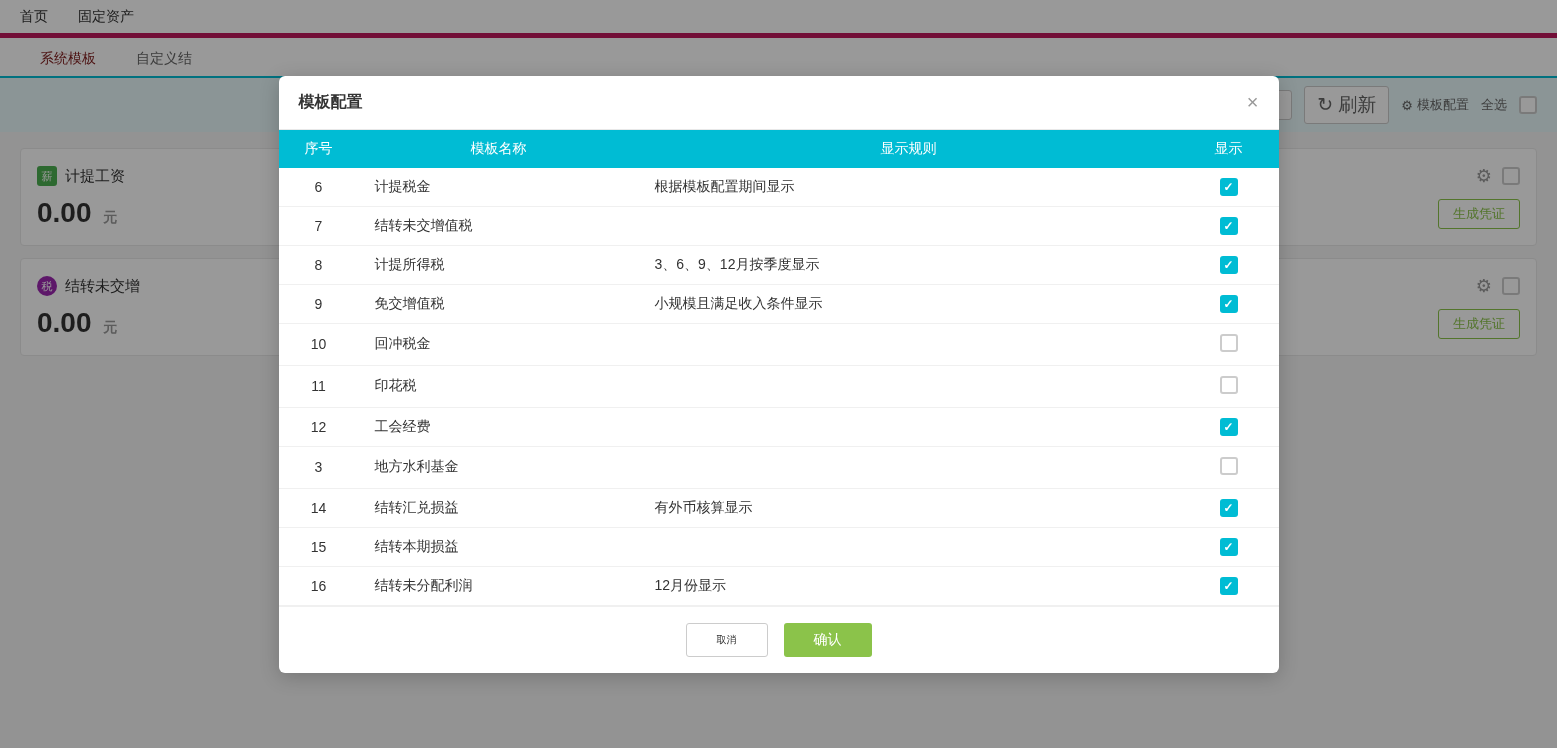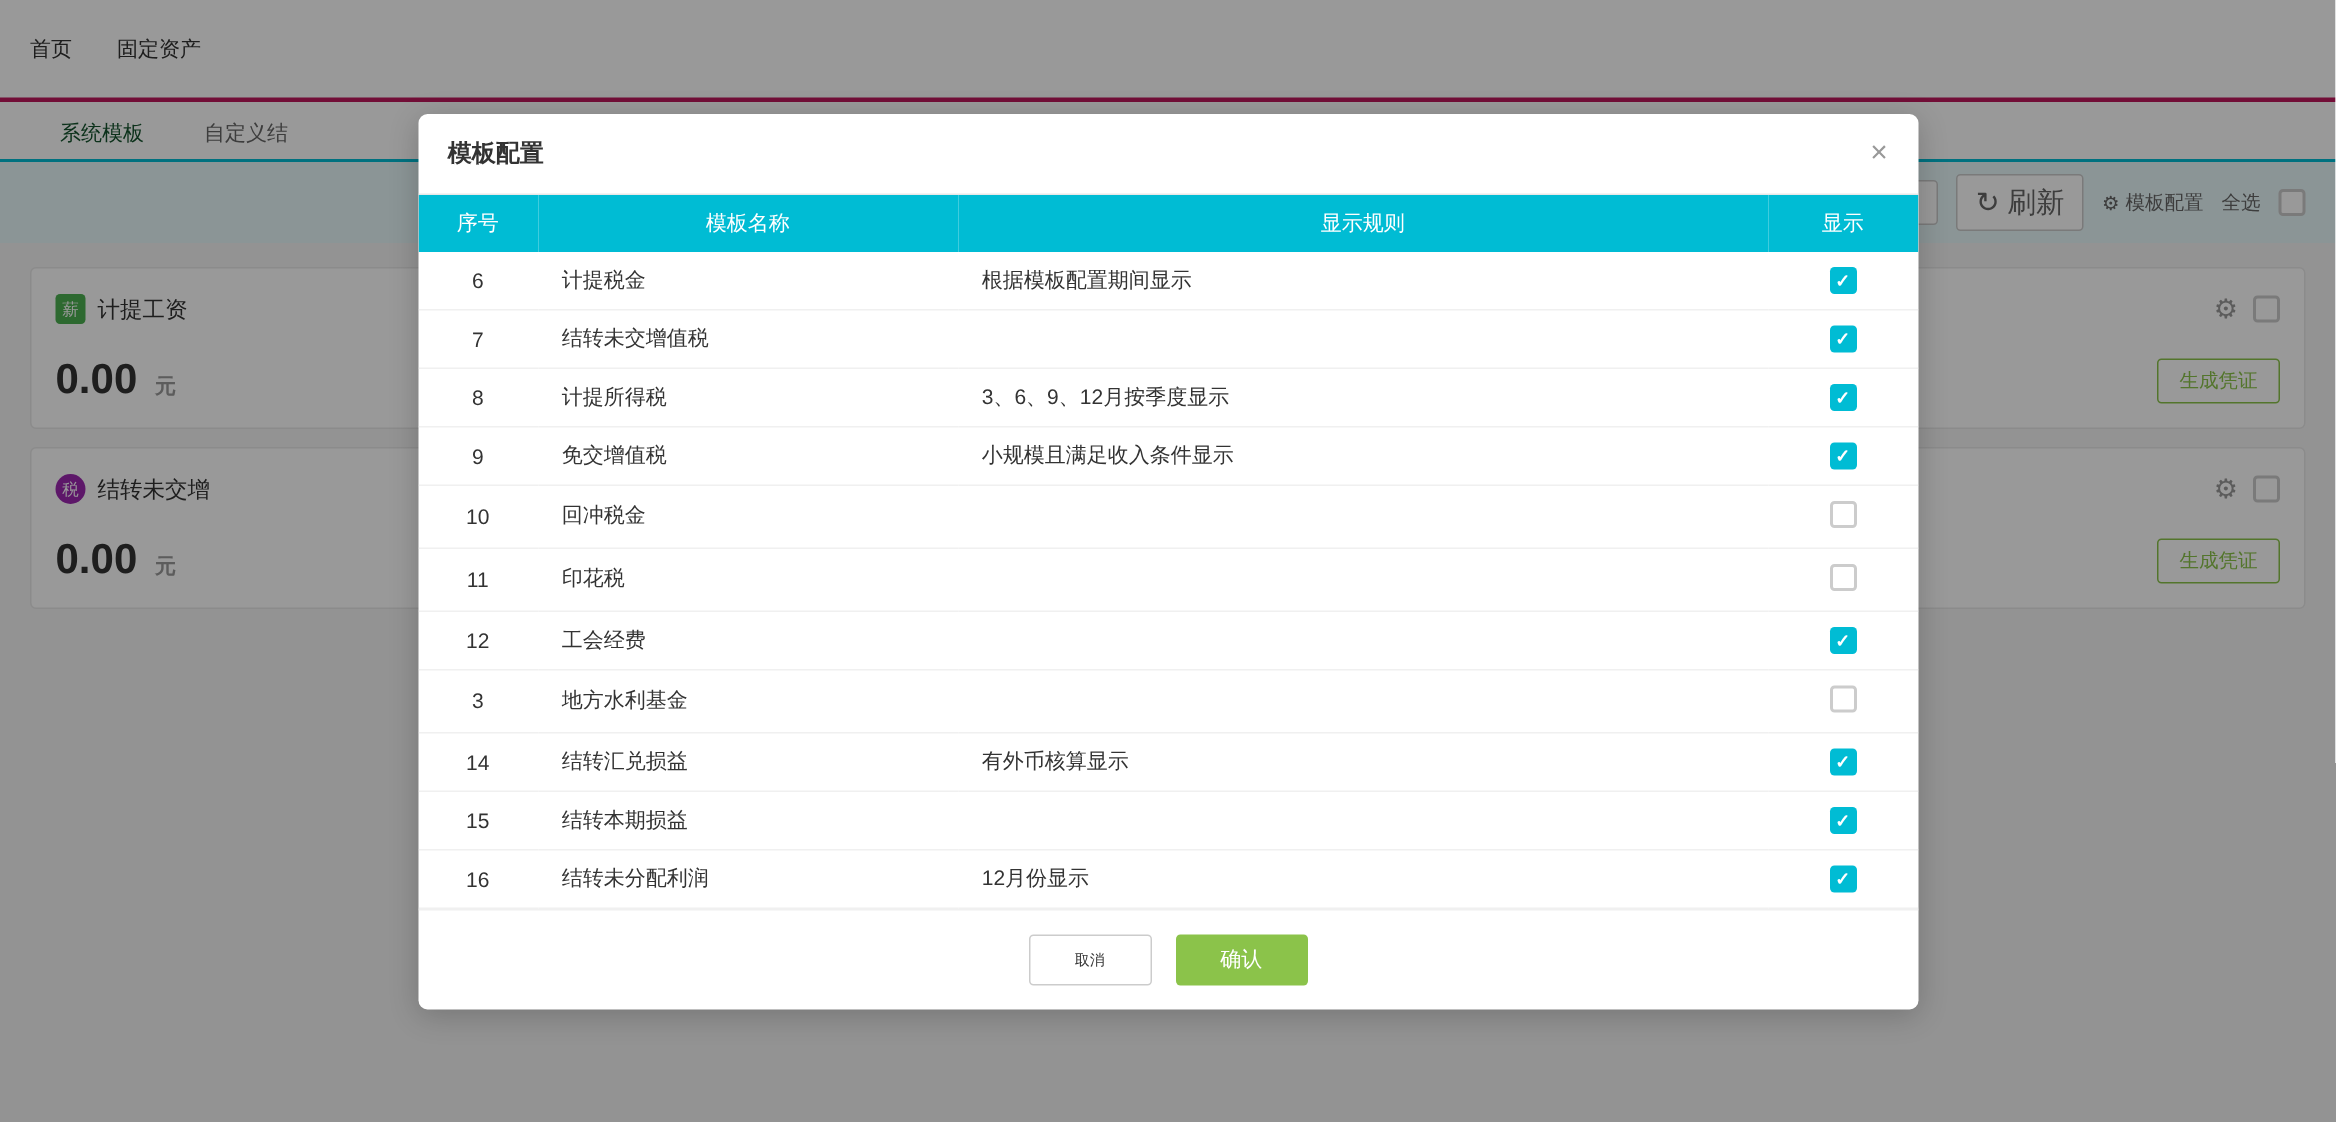--- a/index.html
+++ b/index.html
@@ -17,26 +17,26 @@
     .bg-page {
       width: 100%;
       height: 100%;
       background: #f5f5f5;
       position: absolute;
       top: 0; left: 0;
     }
 
     .top-nav {
       background: #fff;
-      height: 68px;
+      height: 38px;
       display: flex;
       align-items: center;
       padding: 0 20px;
       gap: 30px;
-      border-bottom: 3px solid #be185d;
+      border-bottom: 5px solid #be185d;
     }
     .top-nav-item {
       color: #333;
       font-size: 14px;
       cursor: pointer;
     }
 
     .tab-bar {
       background: #fff;
       height: 40px;
@@ -48,21 +48,21 @@
     }
     .tab-item {
       padding: 8px 20px;
       cursor: pointer;
       color: #666;
       font-size: 14px;
       border-bottom: 2px solid transparent;
       margin-bottom: -2px;
     }
     .tab-item.active {
-      color: #14532d;
+      color: #7f1d1d;
       border-bottom: 2px solid #00bcd4;
       font-weight: 500;
     }
 
     .toolbar {
       display: flex;
       align-items: center;
       justify-content: flex-end;
       padding: 8px 20px;
       gap: 12px;
@@ -122,21 +122,20 @@
       font-weight: 500;
       color: #333;
       display: flex;
       align-items: center;
       gap: 8px;
     }
     .card-amount {
       font-size: 28px;
       font-weight: bold;
       color: #333;
-      margin-top: 10px;
     }
     .card-icon-green {
       width: 20px; height: 20px;
       background: #4caf50;
       border-radius: 3px;
       display: inline-flex;
       align-items: center;
       justify-content: center;
       color: #fff;
       font-size: 11px;

